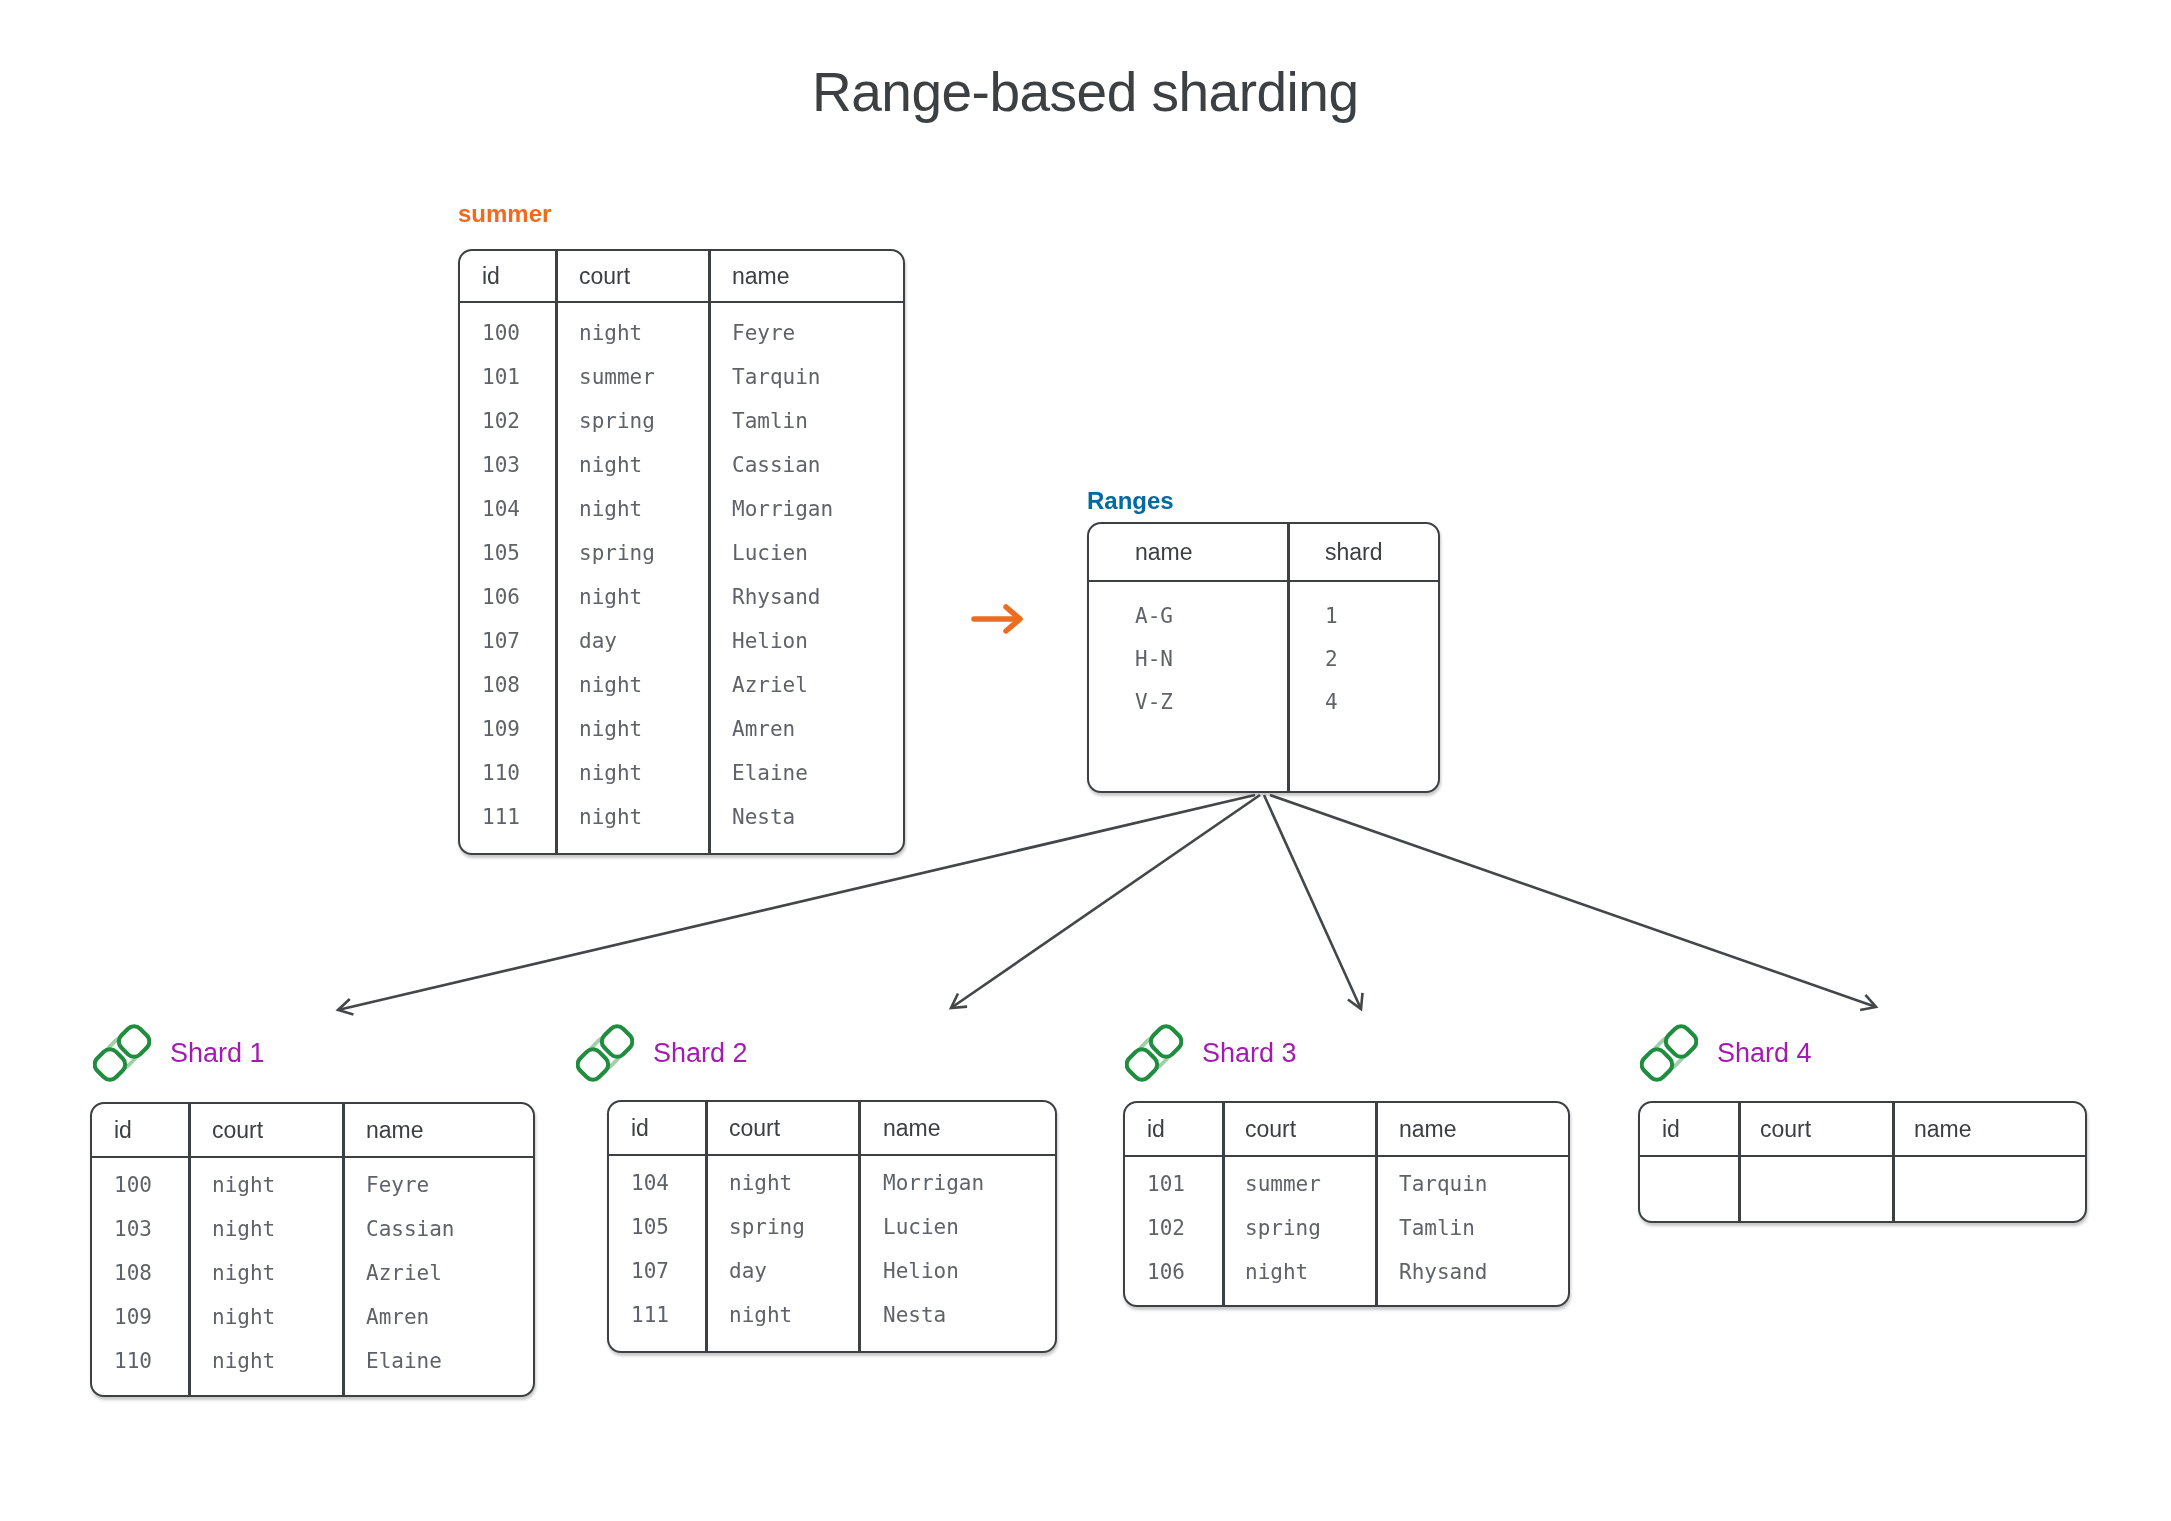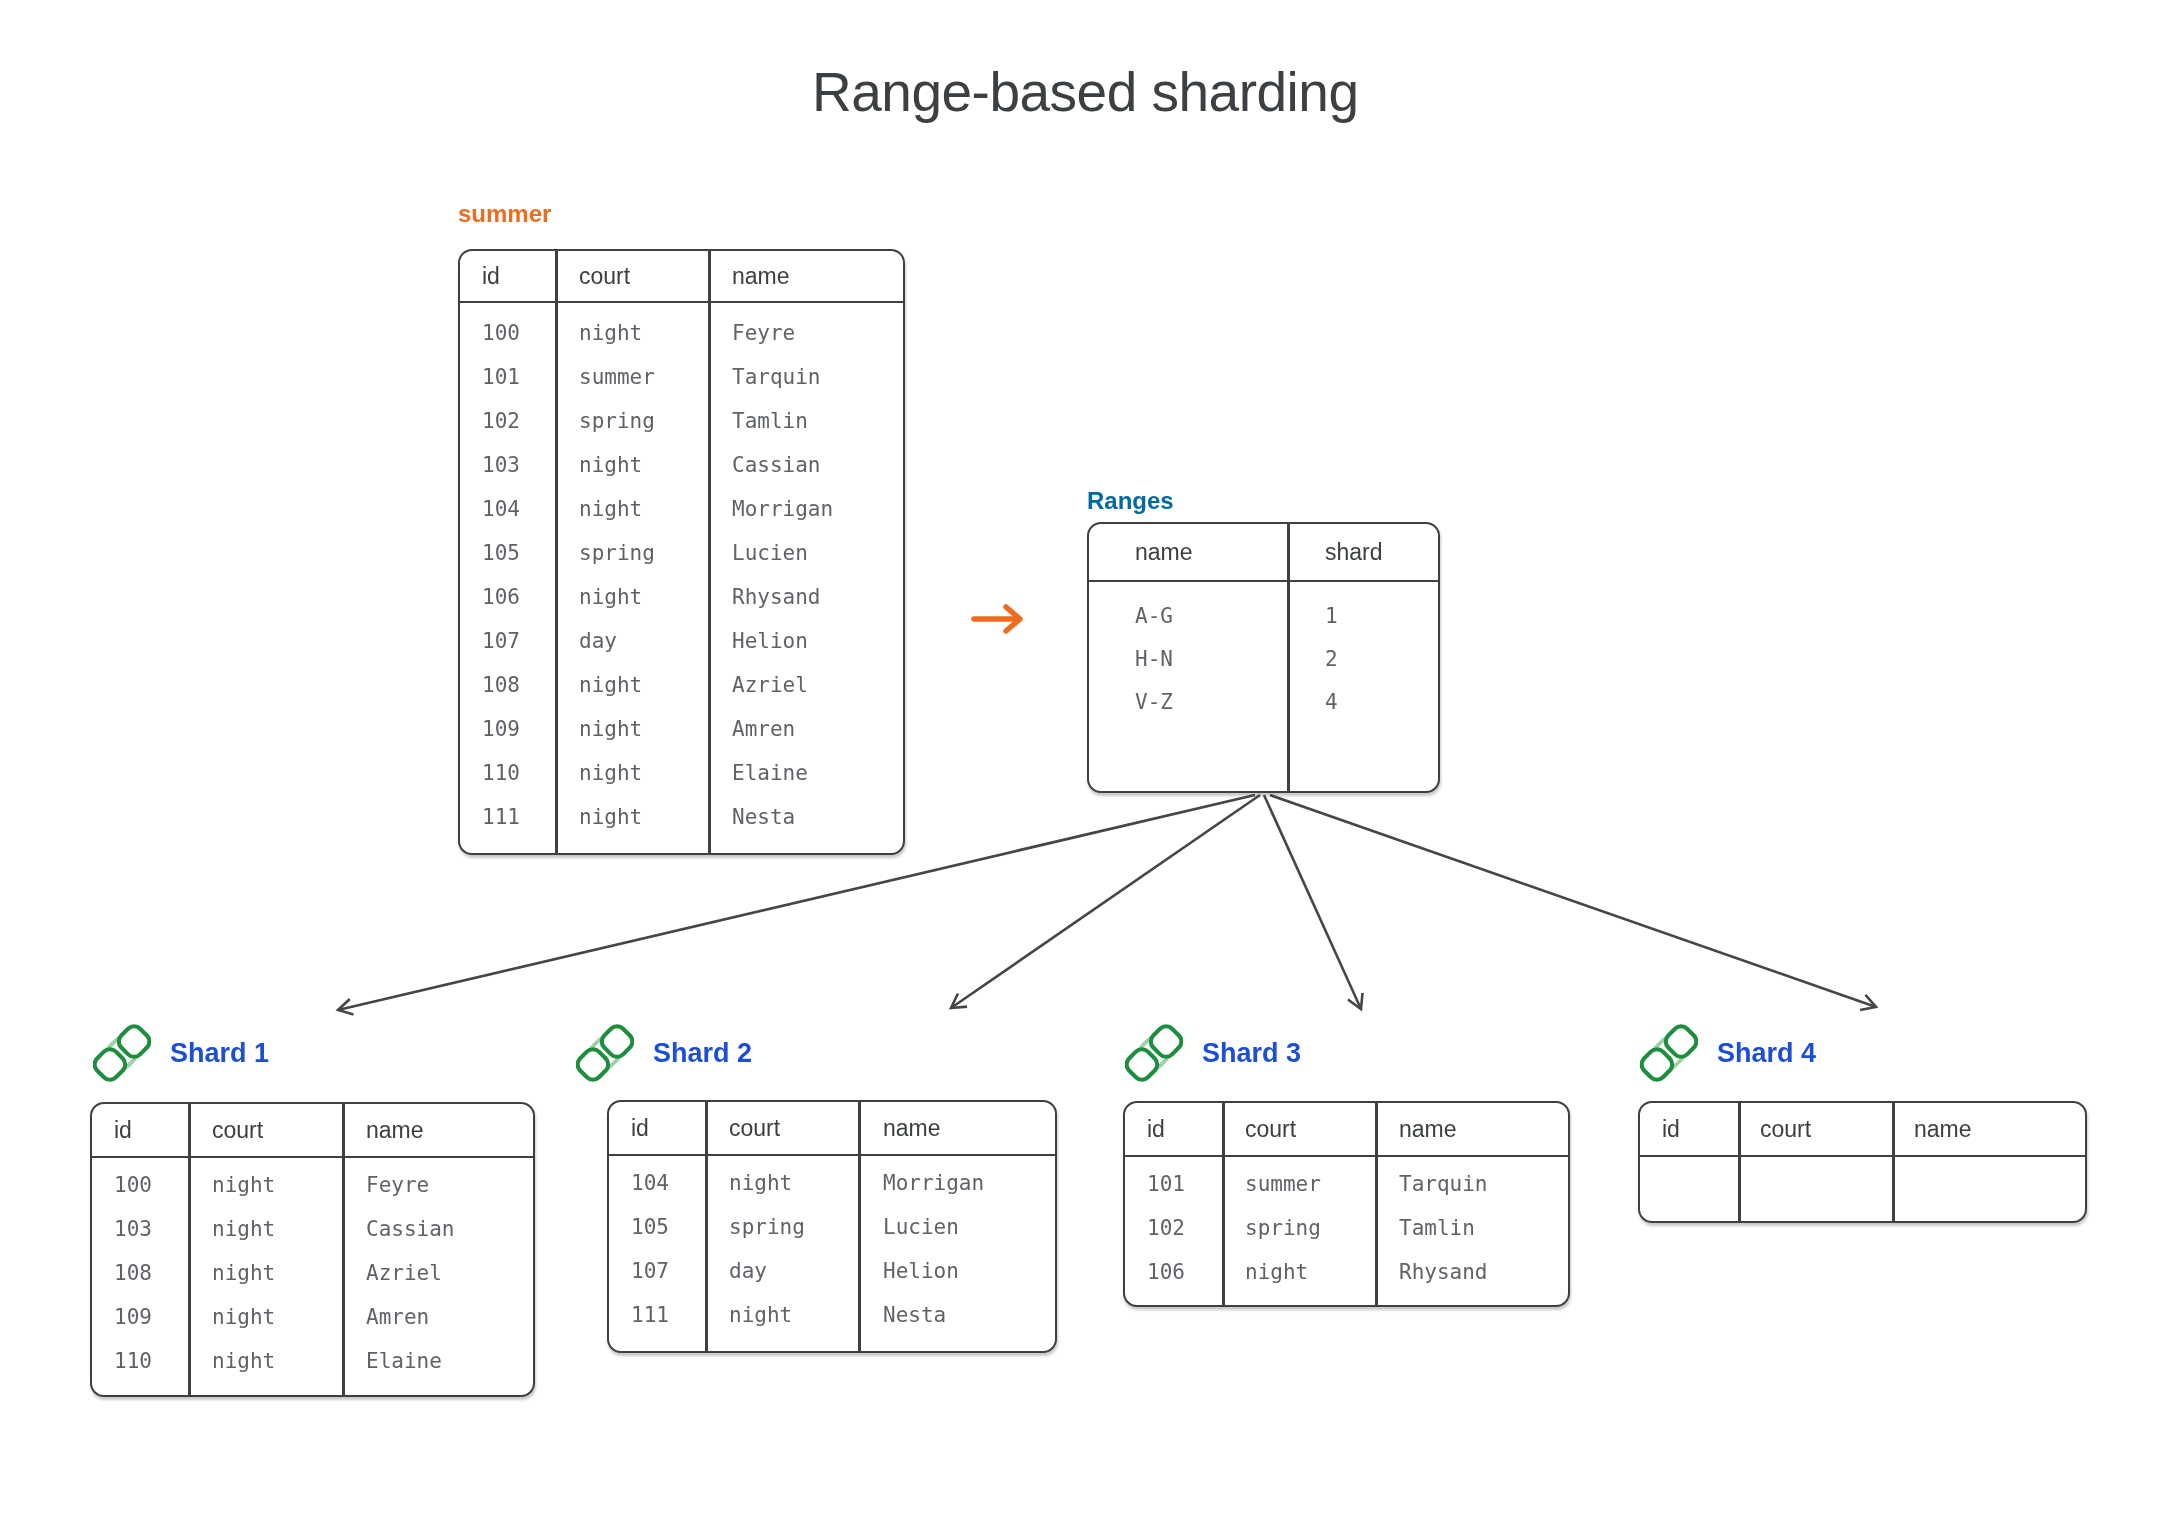--- a/index.html
+++ b/index.html
@@ -26,21 +26,21 @@
   .ranges{--cols:200px 1fr;left:1087px;top:522px;width:353px;height:271px;}
   .ranges .thead{height:58px;}
   .ranges .tbody{padding:12px 0 20px;}
   .ranges .tr{height:43px;}
   .ranges .th:nth-child(1),.ranges .td:nth-child(1){padding-left:46px;}
   .ranges .th:nth-child(2),.ranges .td:nth-child(2){padding-left:36px;}
   .shard-tbl{--cols:98px 154px 1fr;}
   .shard-tbl .thead{height:54px;}
   .shard-tbl .tbody{padding:5px 0 11px;}
   .shard-head{position:absolute;display:flex;align-items:center;gap:19px;}
-  .shard-head .lbl{font-size:27px;font-weight:bold;color:#1d4ed8;}
+  .shard-head .lbl{font-size:27px;font-weight:normal;color:#a21caf;}
   .conn{position:absolute;left:0;top:0;pointer-events:none;}
 </style>
 </head>
 <body>
 
 <div id="canvas">
 
   <div class="page-title">Range-based sharding</div>
 
   <div class="tbl-label lbl-orange" style="left:458px;top:200px;">summer</div>

